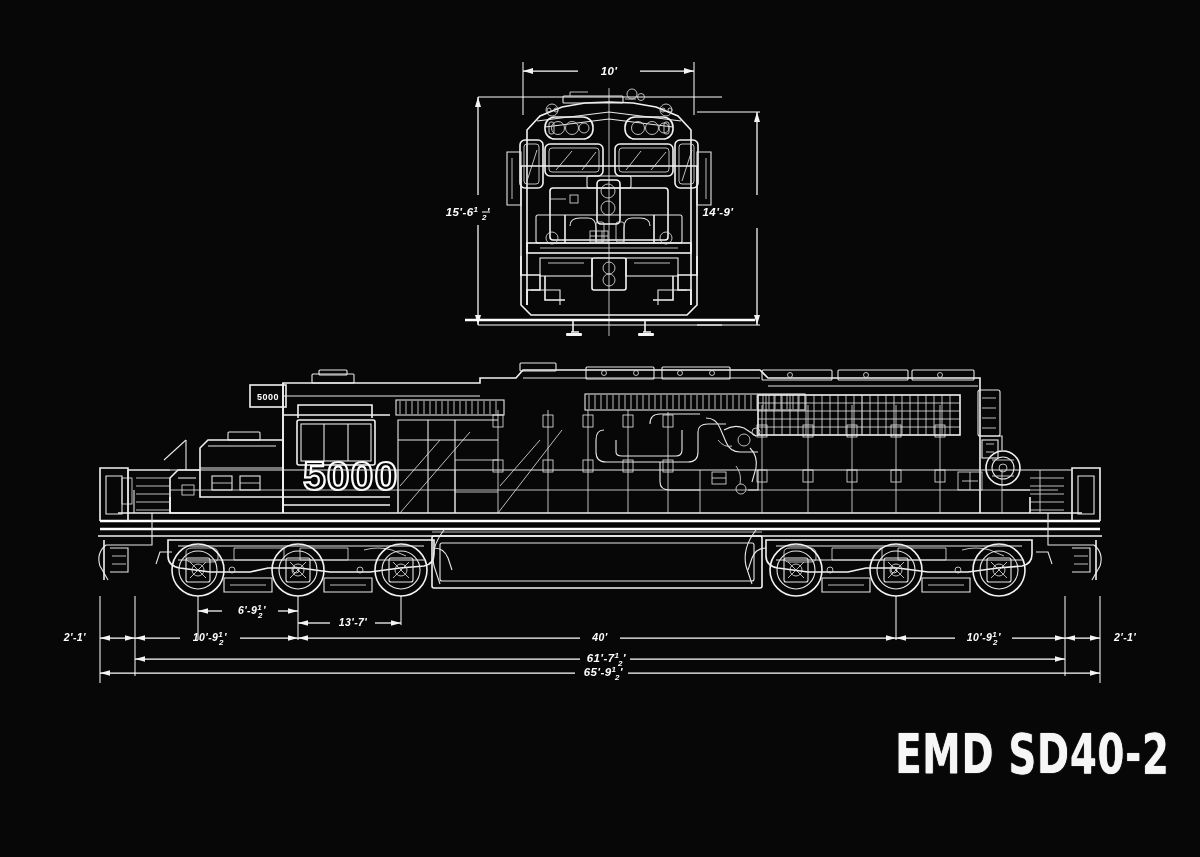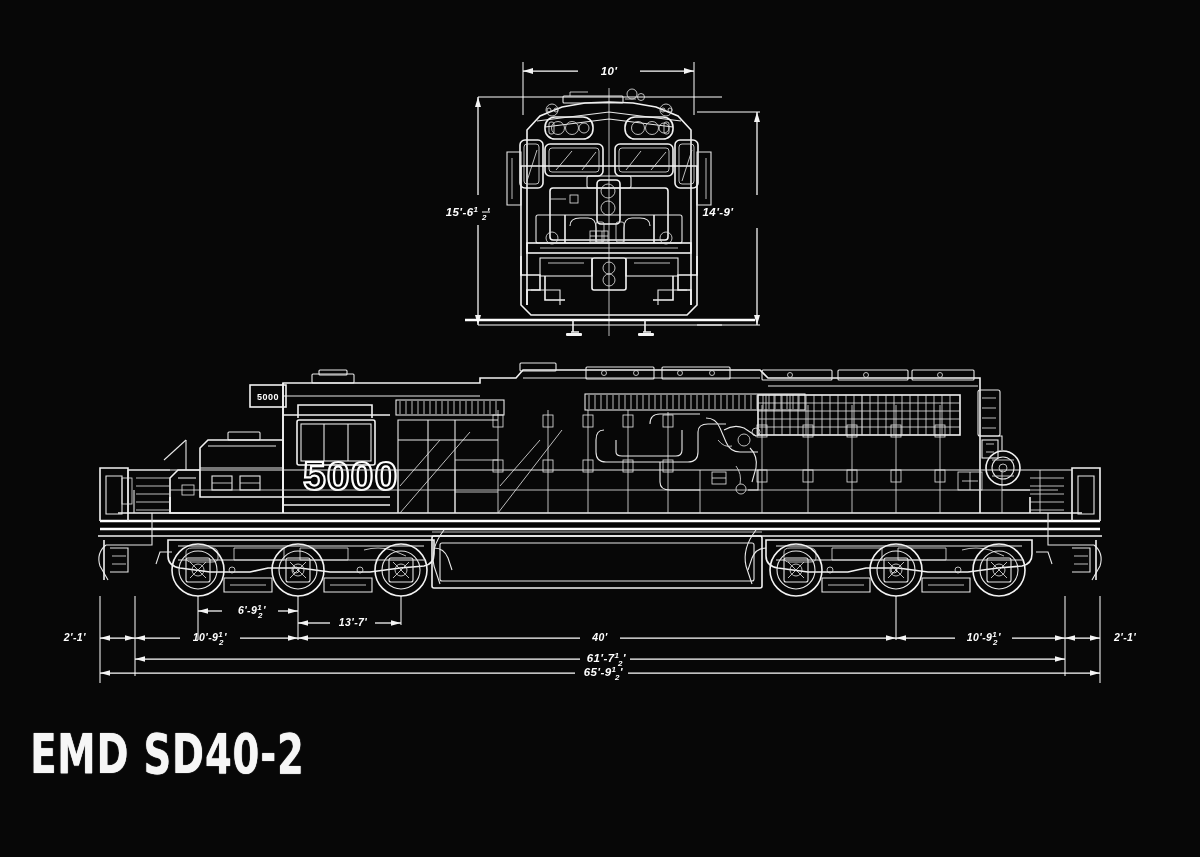--- a/index.html
+++ b/index.html
@@ -33,21 +33,21 @@
     fill:none;stroke:#ffffff;stroke-width:2.2;
     font-family:"Liberation Sans", sans-serif;
     font-size:41px;font-weight:700;letter-spacing:1px;
   }
   .boardnum{
     fill:#ffffff;font-family:"Liberation Sans", sans-serif;
     font-size:9px;font-weight:700;letter-spacing:0.5px;
   }
   #title-wrap{
     position:absolute;left:0;right:0;top:722px;
-    text-align:left;pointer-events:none;
+    text-align:right;pointer-events:none;
   }
   #title-wrap .t{
     display:inline-block;
     color:#f6f6f6;
     font-family:"DejaVu Sans", sans-serif;
     font-size:47px;
     font-weight:700;
     letter-spacing:1px;
     transform:scaleX(0.82) scaleY(1.16);
     transform-origin:center top;

